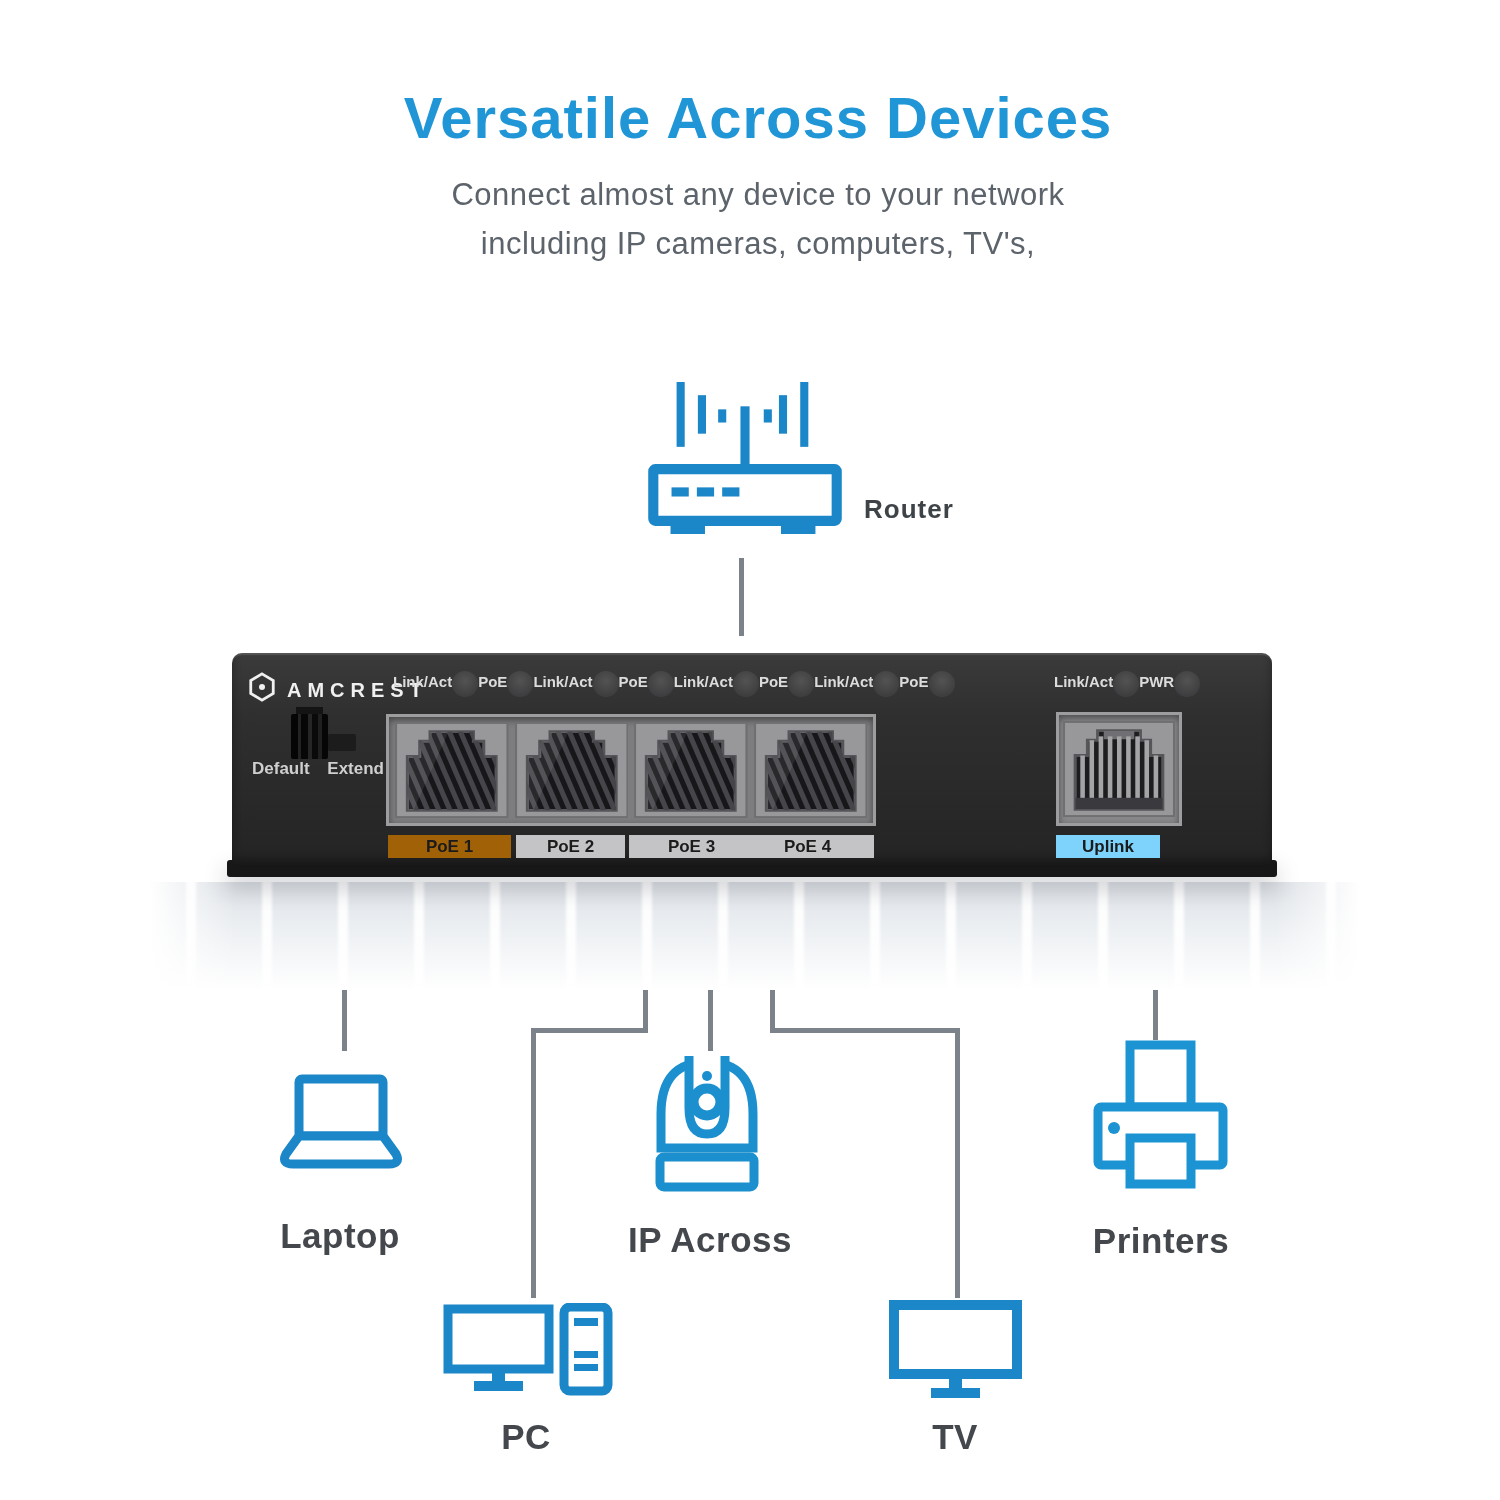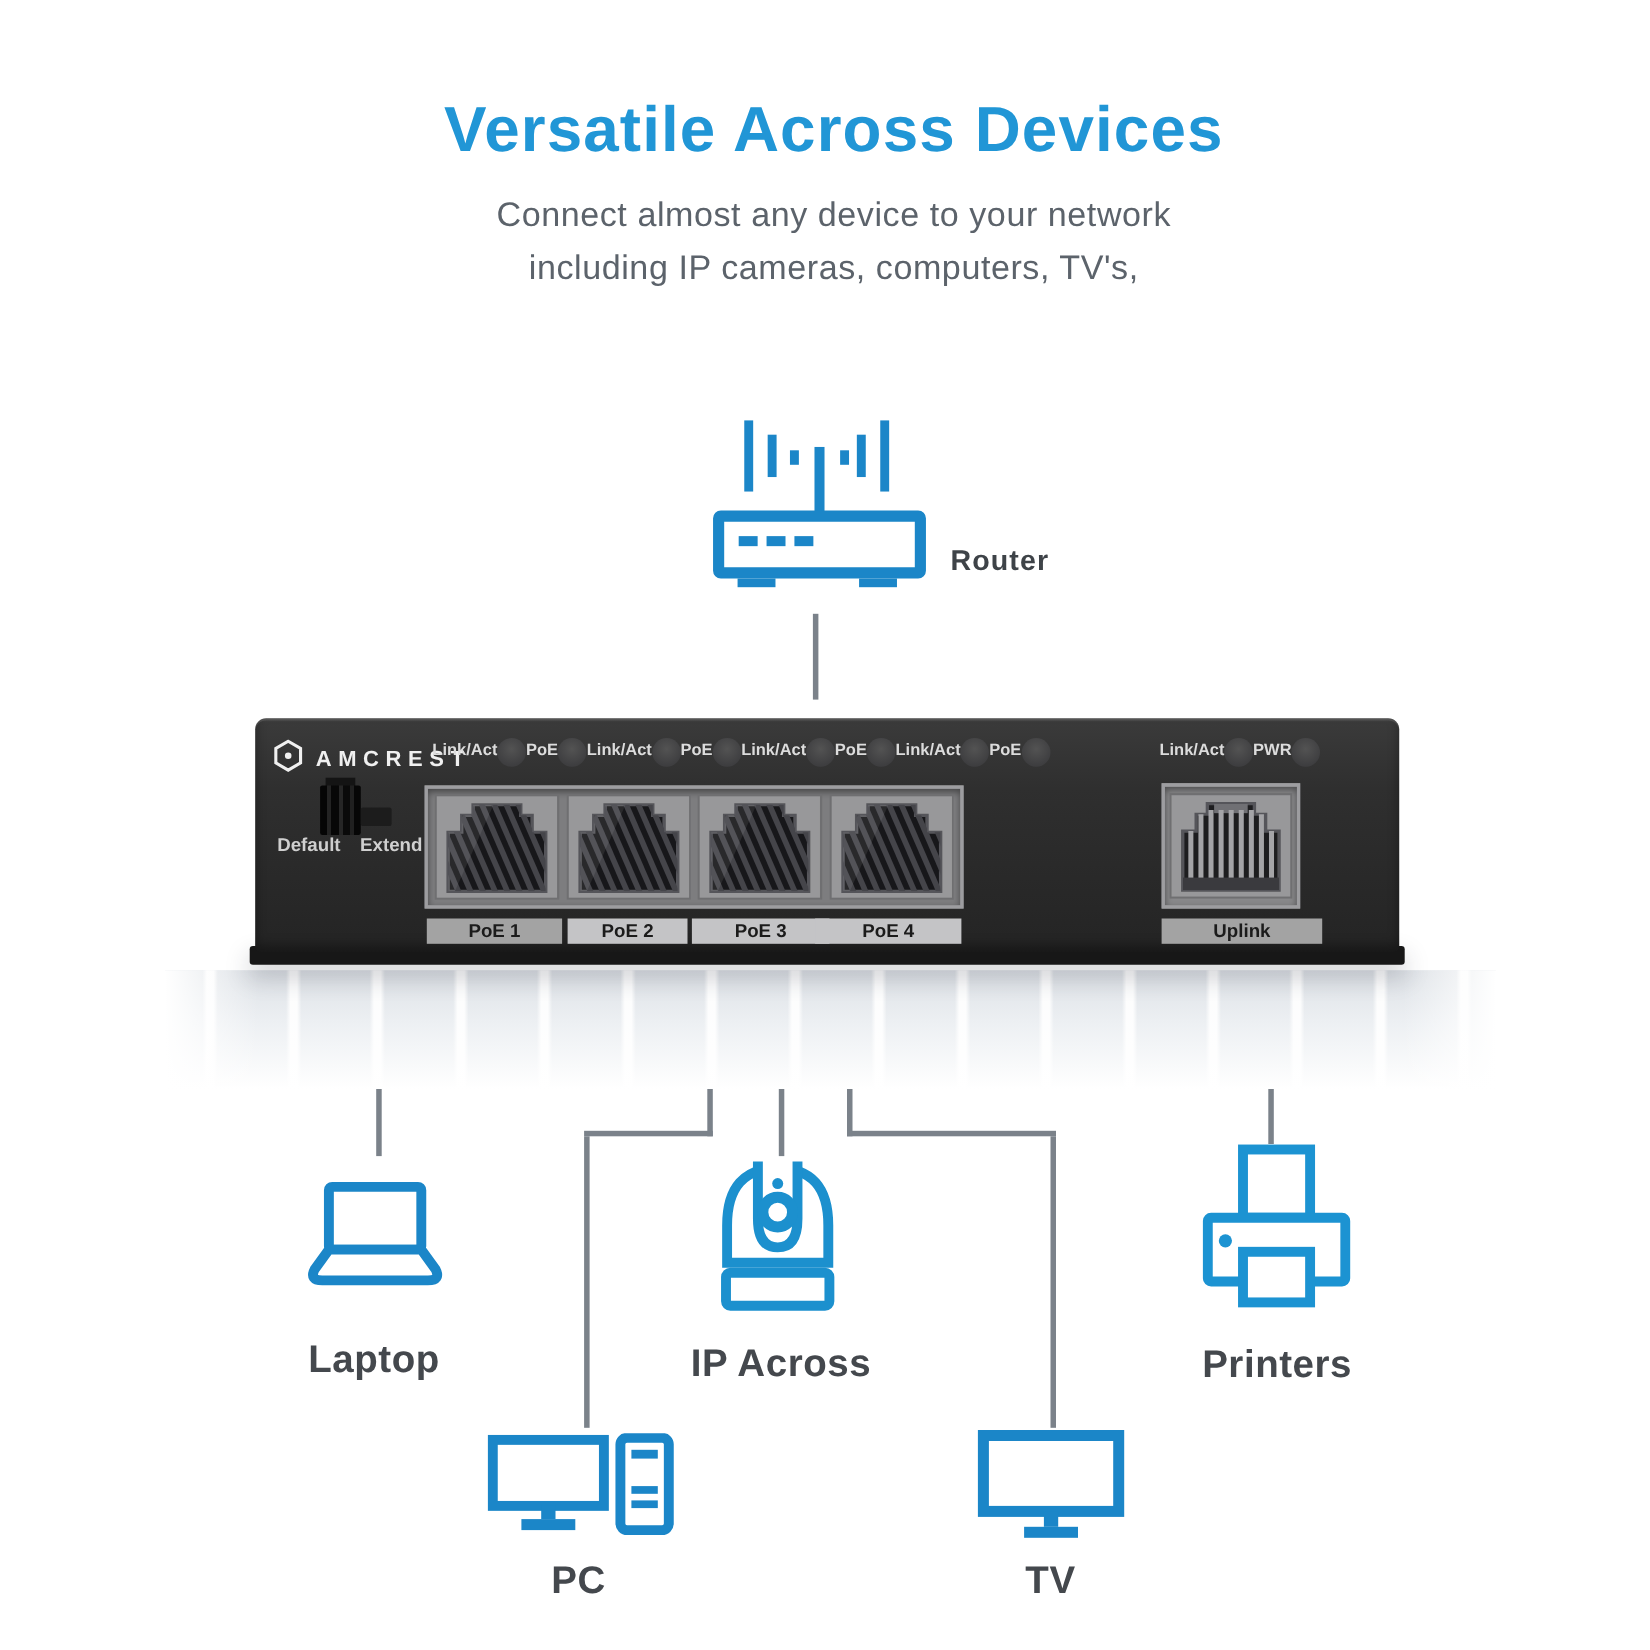--- a/index.html
+++ b/index.html
@@ -42,23 +42,23 @@
     background:radial-gradient(circle at 50% 38%,#535353,#3e3e40 72%);}
   .port-panel{position:absolute;left:386px;top:714px;width:490px;height:112px;box-sizing:border-box;
     background:#7d7d7f;border:3px solid #9d9da0;display:flex;gap:6px;padding:5px 6px;
     box-shadow:inset 0 3px 7px rgba(0,0,0,.45);}
   .port-cell{flex:1;}
   .uplink-panel{position:absolute;left:1056px;top:712px;width:126px;height:114px;box-sizing:border-box;
     background:#88888a;border:3px solid #9d9da0;display:flex;align-items:center;justify-content:center;
     box-shadow:inset 0 3px 7px rgba(0,0,0,.45);}
   .port-tag{position:absolute;top:835px;height:23px;line-height:23px;text-align:center;
     font-size:17px;font-weight:700;color:#1b1b1b;background:#c4c4c6;}
-  .port-tag.orange{background:#a3a3a3;}
-  .uplink-tag{position:absolute;left:1056px;top:835px;width:146px;height:23px;line-height:23px;
-    text-align:center;font-size:17px;font-weight:700;color:#1b1b1b;background:#a3a3a3;}
+  .port-tag.orange{background:#a16207;}
+  .uplink-tag{position:absolute;left:1056px;top:835px;width:104px;height:23px;line-height:23px;
+    text-align:center;font-size:17px;font-weight:700;color:#1b1b1b;background:#7dd3fc;}
 </style>
 </head>
 <body>
 
 <div class="page">
 
   <svg width="0" height="0" style="position:absolute">
     <defs>
       <clipPath id="rjclip">
           <path d="M12,92 V36 H24 V20 H34 V10 H76 V20 H86 V36 H98 V92 Z"></path>

